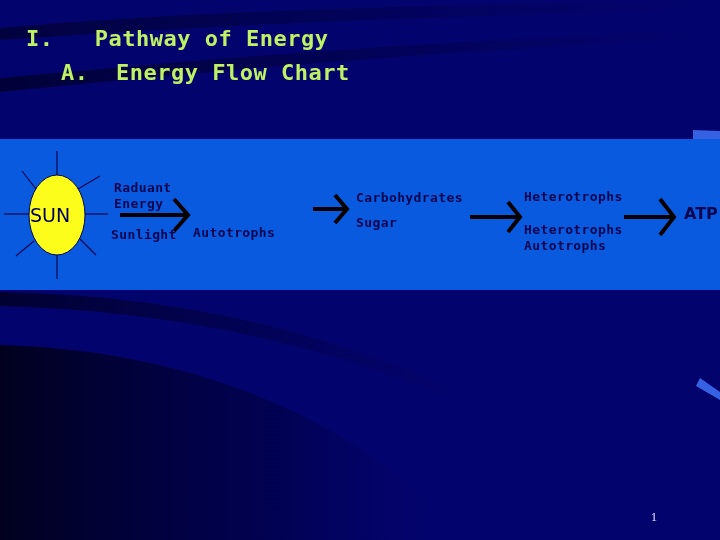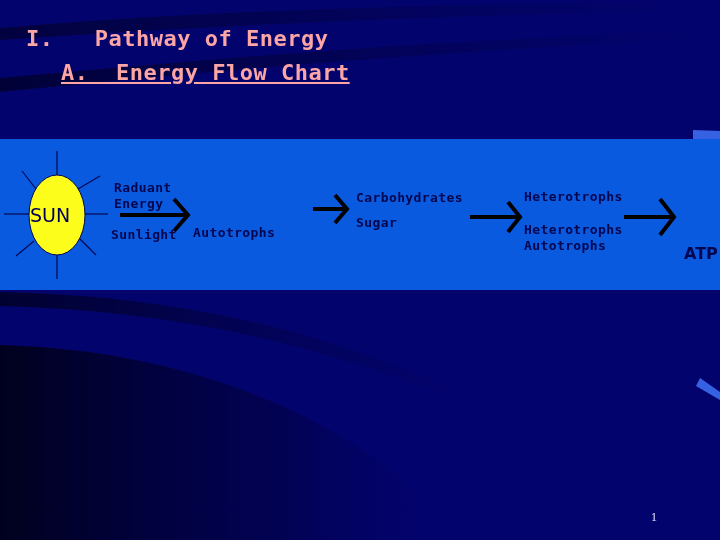--- a/index.html
+++ b/index.html
@@ -2,31 +2,31 @@
 <html><head>
   <meta charset="utf-8">
   <style>
     html, body { margin: 0; padding: 0; }
     body {
       width: 720px; height: 540px; overflow: hidden; position: relative;
       background: #02026a;
       font-family: "DejaVu Sans Mono", monospace;
     }
     .bg-layer { position: absolute; inset: 0; pointer-events: none; }
-    .title-block { position: absolute; left: 26px; top: 22px; color: #fca5a5; }
+    .title-block { position: absolute; left: 26px; top: 22px; color: #bef264; }
     .title-line { font-size: 22px; letter-spacing: 0.5px; font-weight: bold; white-space: pre; line-height: 34px; font-family: "DejaVu Sans Mono", monospace; }
-    .title-line.sub { padding-left: 35px; text-decoration: underline; }
+    .title-line.sub { padding-left: 35px; }
     .band {
       position: absolute; left: 0; top: 139px; width: 720px; height: 151px;
       background: #0a5ae0;
     }
     .sun-wrap { position: absolute; left: 4px; top: 12px; width: 104px; height: 128px; }
     .sun-label { position: absolute; left: 26px; top: 53px; font-family: "DejaVu Sans", sans-serif; font-size: 19px; color: #00005a; }
     .lbl { position: absolute; font-size: 13px; color: #04064e; font-weight: bold; letter-spacing: 0.4px; white-space: nowrap; line-height: 16px; font-family: "DejaVu Sans Mono", monospace; }
-    .atp { position: absolute; font-family: "DejaVu Sans", sans-serif; font-weight: bold; font-size: 16px; color: #04064e; margin-top: 40px; }
+    .atp { position: absolute; font-family: "DejaVu Sans", sans-serif; font-weight: bold; font-size: 16px; color: #04064e; }
     .arrow { position: absolute; }
     .page-num { position: absolute; left: 651px; top: 510px; color: #e8e8ff; font-family: "Liberation Serif", serif; font-size: 12px; }
   </style>
 </head>
 <body>
 
 <svg class="bg-layer" width="720" height="540" viewBox="0 0 720 540">
   <defs>
     <linearGradient id="g1" x1="0" y1="0" x2="1" y2="0">
       <stop offset="0" stop-color="#000018" stop-opacity="0.9"></stop>

